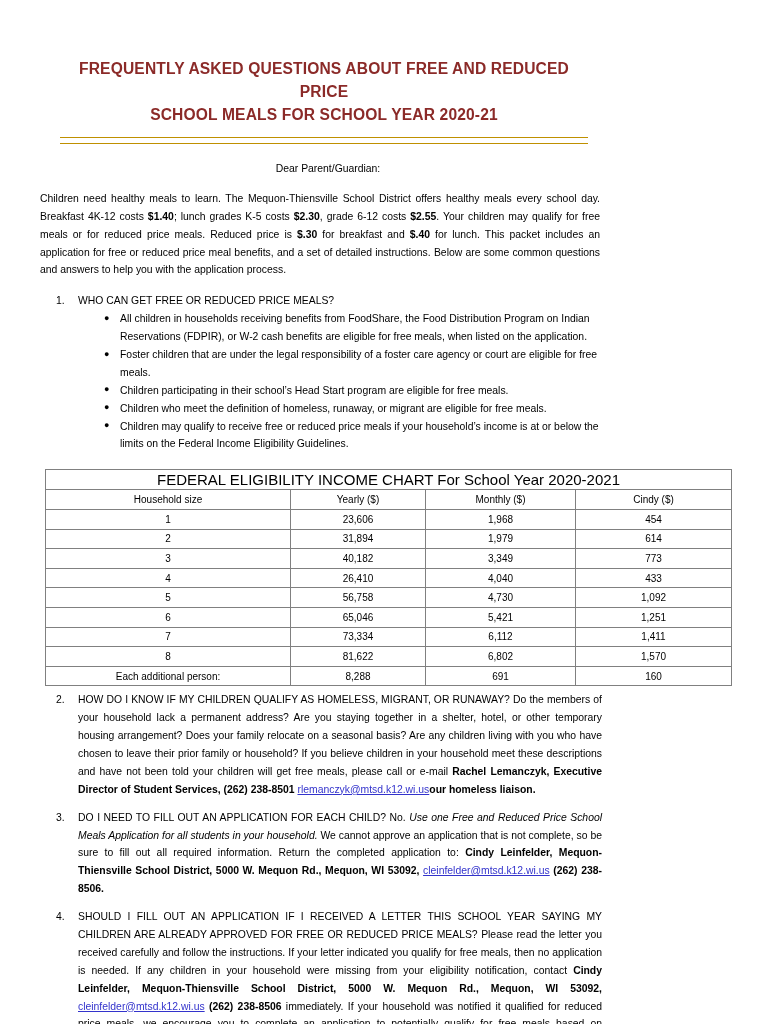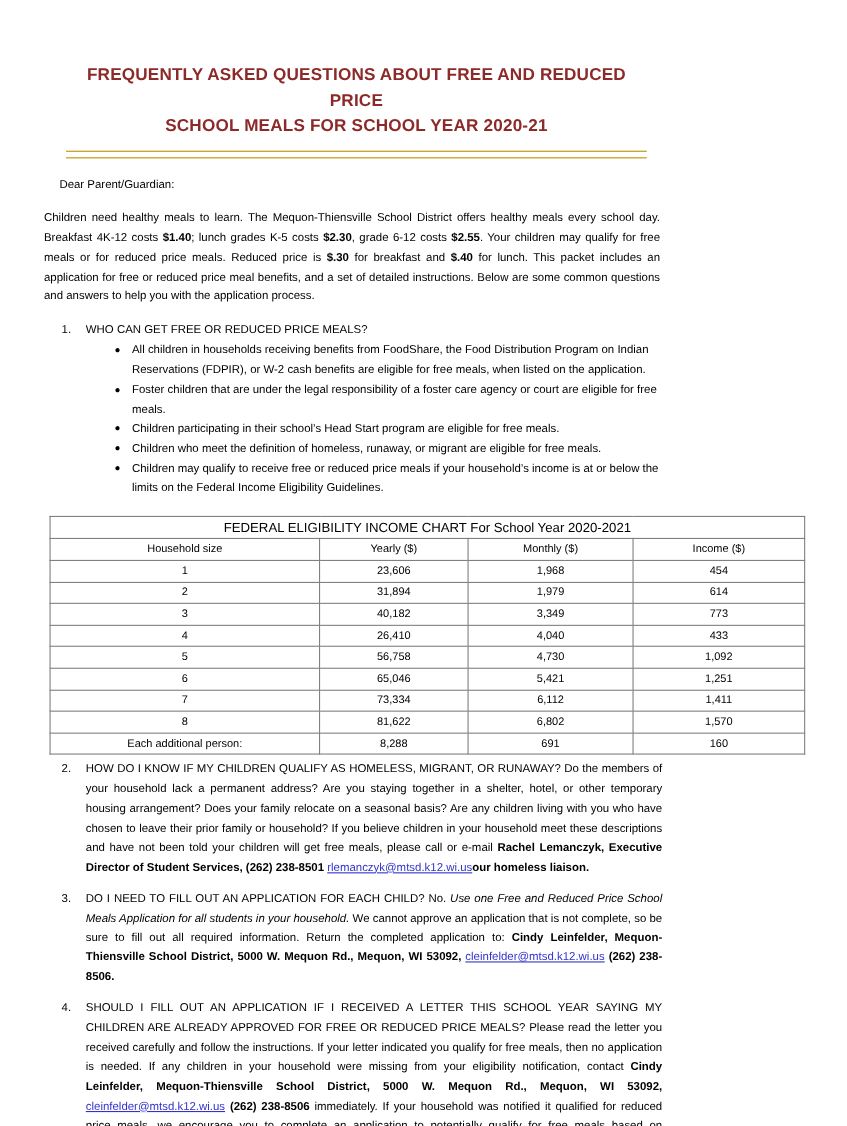--- a/index.html
+++ b/index.html
@@ -41,20 +41,21 @@
     border-top: 1.6px solid #BF9000;
     border-bottom: 1.6px solid #BF9000;
     margin: 4px 0 0 0;
   }
 
   
   .salutation {
     font-size: 10.4px;
     margin: 17px 0 0 16px;
     line-height: 1.55;
+    text-align: center;
   }
   .intro {
     font-size: 10.4px;
     line-height: 1.72;
     text-align: justify;
     margin: 13px 2px 0 2px;
   }
   b, strong { font-weight: bold; }
   i, em { font-style: italic; }
 
@@ -114,21 +115,21 @@
   }
   table.fed-chart td {
     border: 1px solid #808080;
     font-size: 10px;
     text-align: center;
     height: 18.6px;
     padding: 0 2px;
     vertical-align: middle;
   }
   table.fed-chart td.title-cell {
-    font-size: 12px;
+    font-size: 15px;
     height: 19px;
   }
   .col-a { width: 245px; }
   .col-b { width: 135px; }
   .col-c { width: 150px; }
   .col-d { width: 156px; }
 
   
   .qlist-lower { margin-top: 5px; }
   .qlist-lower .qitem { margin-bottom: 10px; }
@@ -195,21 +196,21 @@
           <col class="col-d">
       </colgroup>
       <tbody>
         <tr>
           <td class="title-cell" colspan="4">FEDERAL ELIGIBILITY INCOME CHART For School Year 2020-2021</td>
         </tr>
         <tr>
           <td>Household size</td>
           <td>Yearly ($)</td>
           <td>Monthly ($)</td>
-          <td>Income ($)</td>
+          <td>Cindy ($)</td>
         </tr>
         <tr>
           <td>1</td>
           <td>23,606</td>
           <td>1,968</td>
           <td>454</td>
         </tr>
         <tr>
           <td>2</td>
           <td>31,894</td>

